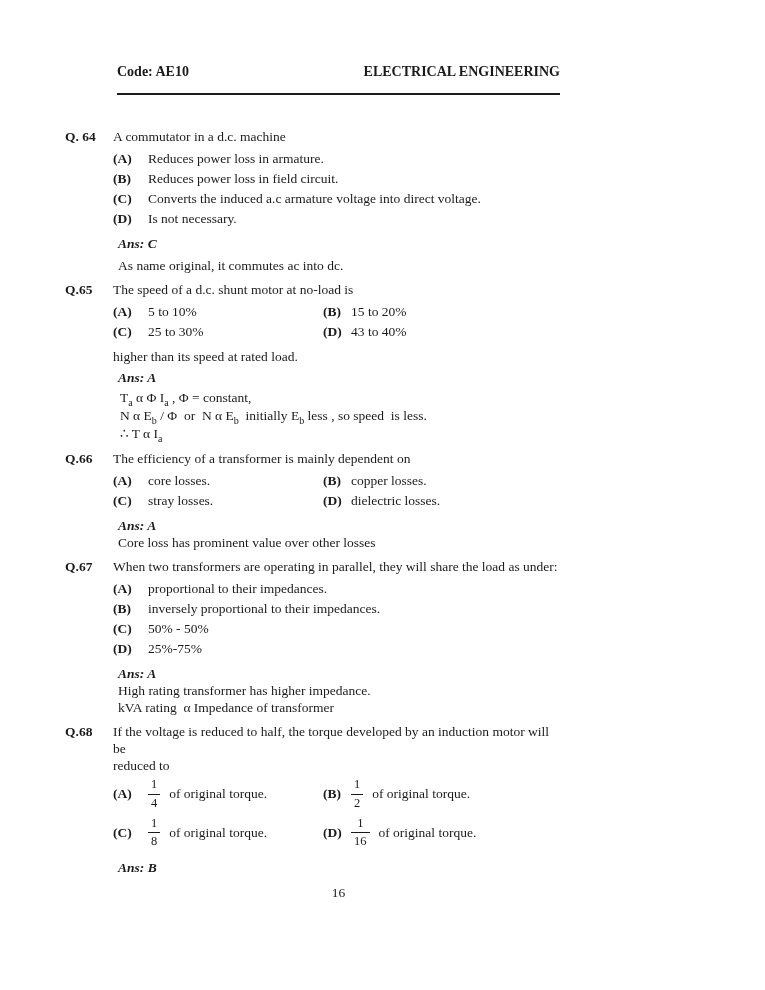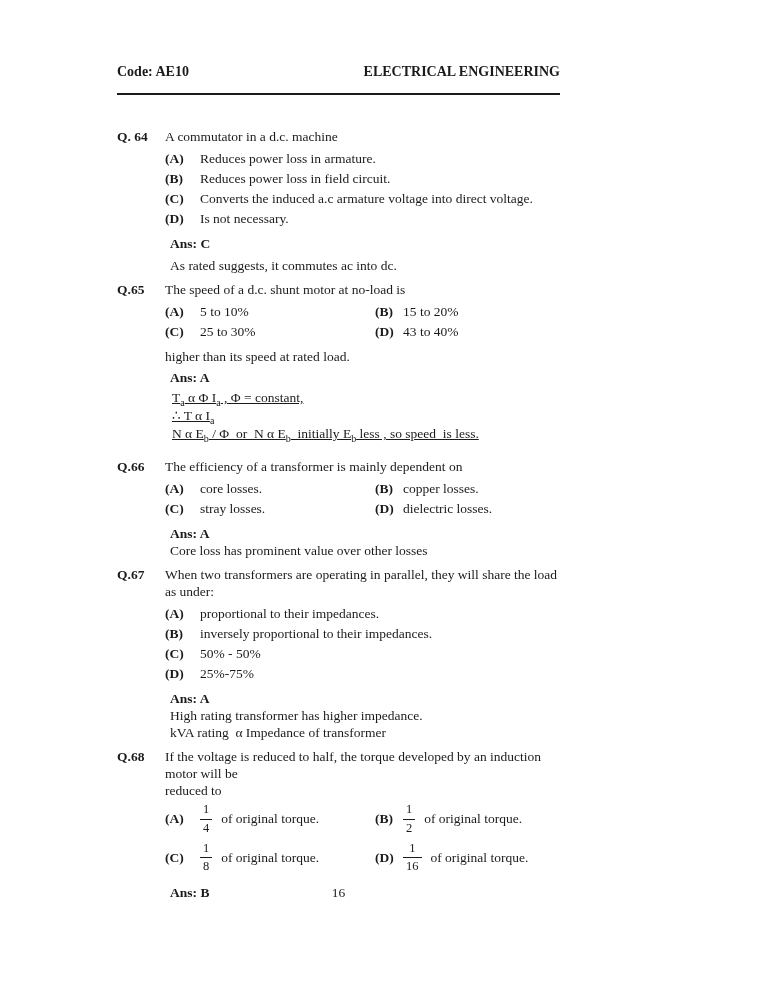--- a/index.html
+++ b/index.html
@@ -12,32 +12,32 @@
   }
   .header {
     display:flex; justify-content:space-between;
     padding:63px 117px 0 117px;
     font-weight:bold; font-size:14px; line-height:17px;
   }
   .rule {
     border:none; border-top:2px solid #1b1b1b;
     margin:13px 117px 0 117px;
   }
-  .content { padding:33px 117px 0 117px; }
+  .content { padding:33px 117px 0 65px; }
   .question { display:grid; grid-template-columns:48px 1fr; margin-bottom:7px; }
   .q-id { font-weight:bold; line-height:17px; }
   .q-text { line-height:17px; margin-bottom:4px; }
   .options { margin-bottom:6px; }
   .option { display:flex; line-height:20px; }
   .opt-label { font-weight:bold; flex:0 0 35px; }
   .options.two-col { display:grid; grid-template-columns:210px 1fr; }
   .options.two-col .col2 .opt-label { flex:0 0 28px; }
-  .answer { font-weight:bold; line-height:17px; margin:3px 0 0 5px; }
+  .answer { font-weight:bold; line-height:17px; margin:3px 0 0 5px;font-style:italic; }
   .explanation { line-height:17px; margin:5px 0 0 5px; white-space:pre-wrap; }
-  .formulas { margin:3px 0 8px 7px;text-decoration:underline; }
+  .formulas { margin:3px 0 0 7px; }
   .formula { line-height:18px; white-space:pre-wrap; }
   sub { font-size:10px; line-height:0; }
   .frac-options { display:grid; grid-template-columns:210px 1fr; row-gap:6px; margin:4px 0 8px 0; }
   .frac-row { display:flex; align-items:center; line-height:normal; }
   .frac-row .opt-label { font-weight:bold; flex:0 0 35px; }
   .frac-row.col2 .opt-label { flex:0 0 28px; }
   .frac { display:inline-block; text-align:center; font-size:12.5px; line-height:1.1; margin-right:9px; }
   .frac .num { display:block; padding:0 3px 2px 3px; }
   .frac .den { display:block; border-top:1px solid #1b1b1b; padding:2px 3px 0 3px; }
   .q68-answer { margin-top:10px; }
@@ -76,21 +76,21 @@
           <div class="option">
             <span class="opt-label">(C)</span>
             <span class="opt-text">Converts the induced a.c armature voltage into direct voltage.</span>
           </div>
           <div class="option">
             <span class="opt-label">(D)</span>
             <span class="opt-text">Is not necessary.</span>
           </div>
         </div>
         <div class="answer">Ans: C</div>
-        <div class="explanation">As rated suggests, it commutes ac into dc.</div>
+        <div class="explanation">As name original, it commutes ac into dc.</div>
       </div>
     </div>
 
     <div class="question">
       <span class="q-id">Q.65</span>
       <div class="q-body">
         <div class="q-text">The speed of a d.c. shunt motor at no-load is</div>
         <div class="options two-col">
           <div class="option col1">
             <span class="opt-label">(A)</span>
@@ -106,22 +106,22 @@
           </div>
           <div class="option col2">
             <span class="opt-label">(D)</span>
             <span class="opt-text">43 to 40%</span>
           </div>
         </div>
         <div class="q-text">higher than its speed at rated load.</div>
         <div class="answer">Ans: A</div>
         <div class="formulas">
           <div class="formula">T<sub>a</sub> α Φ I<sub>a</sub> , Φ = constant,</div>
+          <div class="formula">N α E<sub>b</sub> / Φ  or  N α E<sub>b</sub>  initially E<sub>b</sub> less , so speed  is less.</div>
           <div class="formula">∴ T α I<sub>a</sub></div>
-          <div class="formula">N α E<sub>b</sub> / Φ  or  N α E<sub>b</sub>  initially E<sub>b</sub> less , so speed  is less.</div>
         </div>
       </div>
     </div>
 
     <div class="question">
       <span class="q-id">Q.66</span>
       <div class="q-body">
         <div class="q-text">The efficiency of a transformer is mainly dependent on</div>
         <div class="options two-col">
           <div class="option col1">

